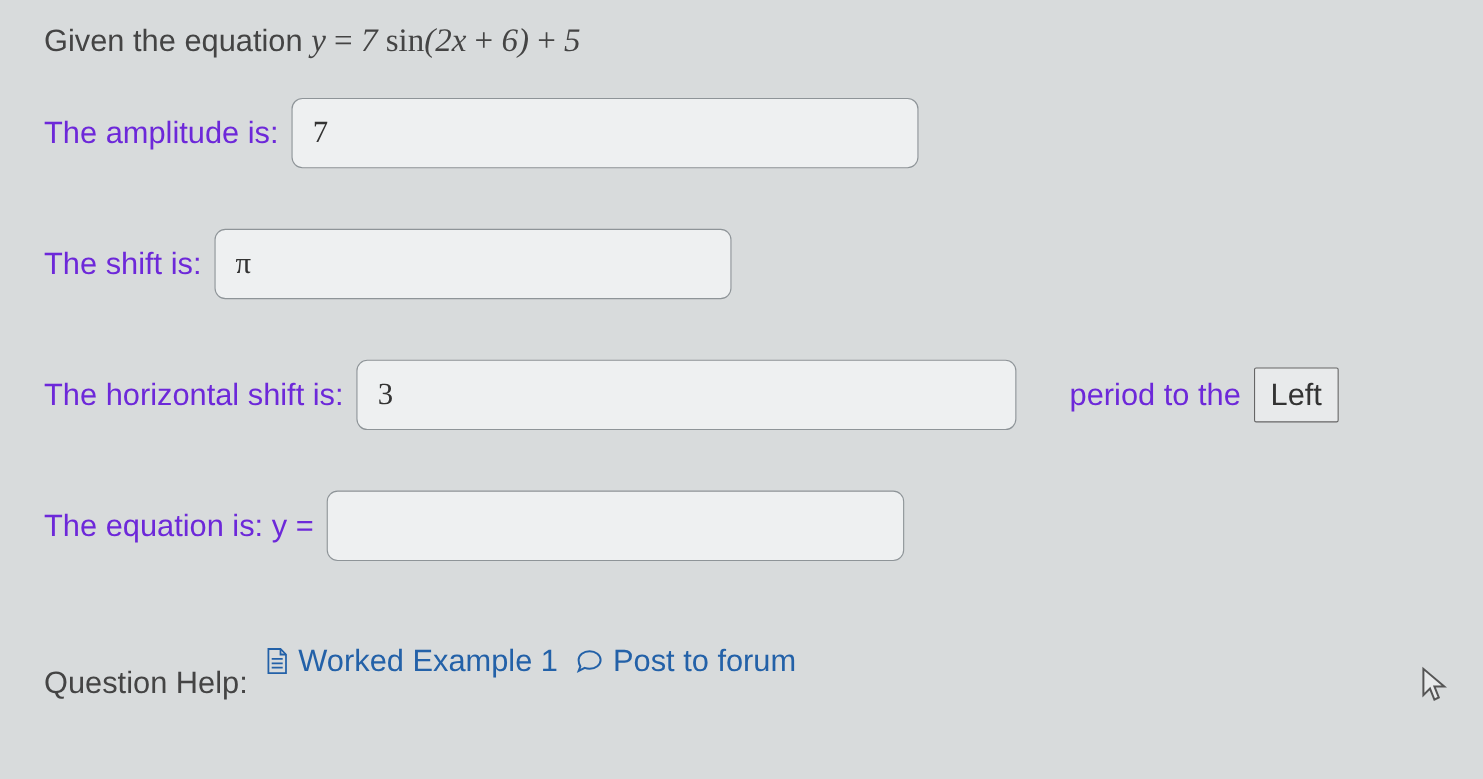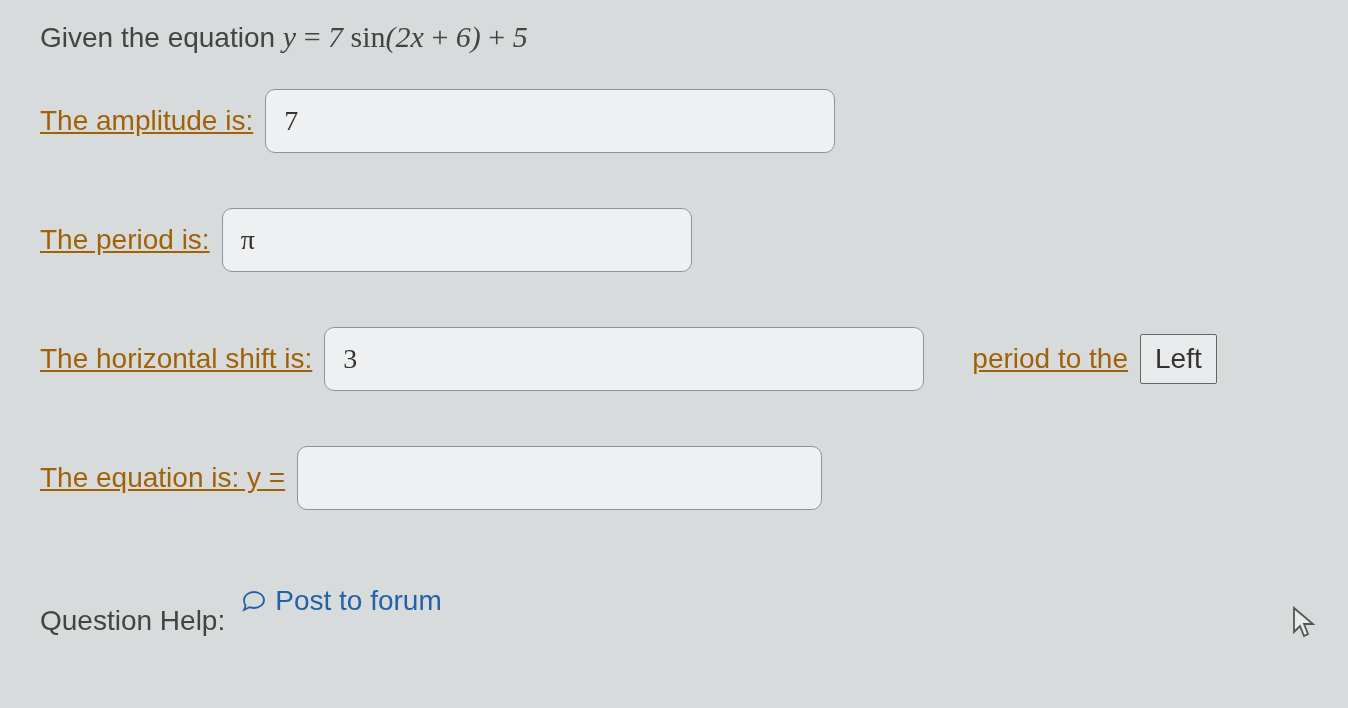--- a/index.html
+++ b/index.html
@@ -30,23 +30,22 @@
     .equation .fn {
       font-style: normal;
     }
     .row {
       display: flex;
       align-items: center;
       margin-bottom: 55px;
       gap: 12px;
     }
     .label {
-      color: #a16207;
+      color: #6d28d9;
       font-size: 28px;
-      text-decoration: underline;
     }
     input.text-input {
       height: 64px;
       border: 1px solid #8e9498;
       border-radius: 10px;
       background: #eef0f1;
       font-size: 28px;
       font-family: "Cambria Math", Georgia, serif;
       color: #333;
       padding: 0 18px;
@@ -103,21 +102,21 @@
   <span>Given the equation </span>
   <span class="equation"><i>y</i> <span class="fn">=</span> 7 <span class="fn">sin</span>(2<i>x</i> <span class="fn">+</span> 6) <span class="fn">+</span> 5</span>
 </div>
 
 <div class="row">
   <span class="label">The amplitude is: </span>
   <input type="text" class="text-input w-large" value="7" style="">
 </div>
 
 <div class="row">
-  <span class="label">The period is: </span>
+  <span class="label">The shift is: </span>
   <input type="text" class="text-input w-med1" value="π" style="">
 </div>
 
 <div class="row">
   <span class="label">The horizontal shift is: </span>
   <input type="text" class="text-input w-med2" value="3" style="">
   <span style="width:24px"></span>
   <span class="label">period to the</span>
   <span class="select-box">
     <span>Left</span>
@@ -126,20 +125,32 @@
 
 <div class="row">
   <span class="label">The equation is: y = </span>
   <input type="text" class="text-input w-med3" value="" style="">
 </div>
 
 <div class="help-row">
   <span class="help-label">Question Help:</span>
   <span class="help-link">
     <span class="icon">
+      <svg width="22" height="26" viewBox="0 0 22 26" fill="none" stroke="#2361a8" stroke-width="1.6">
+        <path d="M3 2 H14 L19 7 V24 H3 Z"></path>
+        <path d="M14 2 V7 H19"></path>
+        <line x1="6" y1="11" x2="16" y2="11"></line>
+        <line x1="6" y1="15" x2="16" y2="15"></line>
+        <line x1="6" y1="19" x2="16" y2="19"></line>
+      </svg>
+    </span>
+    <span>Worked Example 1</span>
+  </span>
+  <span class="help-link">
+    <span class="icon">
       <svg width="26" height="24" viewBox="0 0 26 24" fill="none" stroke="#2361a8" stroke-width="1.8">
         <path d="M23 11c0 4.4-4.5 8-10 8-1.6 0-3.1-.3-4.4-.8L3 21l1.6-4.2C3.6 15.2 3 13.2 3 11c0-4.4 4.5-8 10-8s10 3.6 10 8z"></path>
       </svg>
     </span>
     <span>Post to forum</span>
   </span>
 </div>
 
 <div class="cursor">
   <svg width="28" height="36" viewBox="0 0 28 36" fill="none" stroke="#555" stroke-width="1.8">

